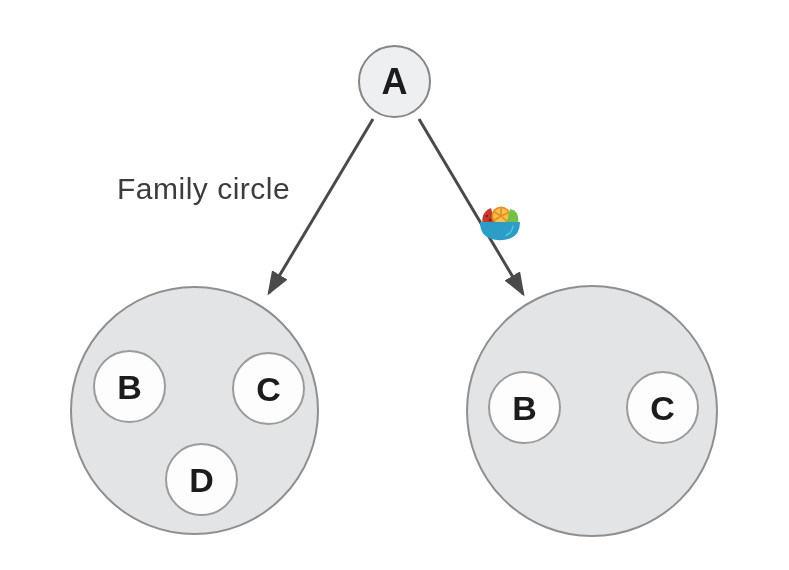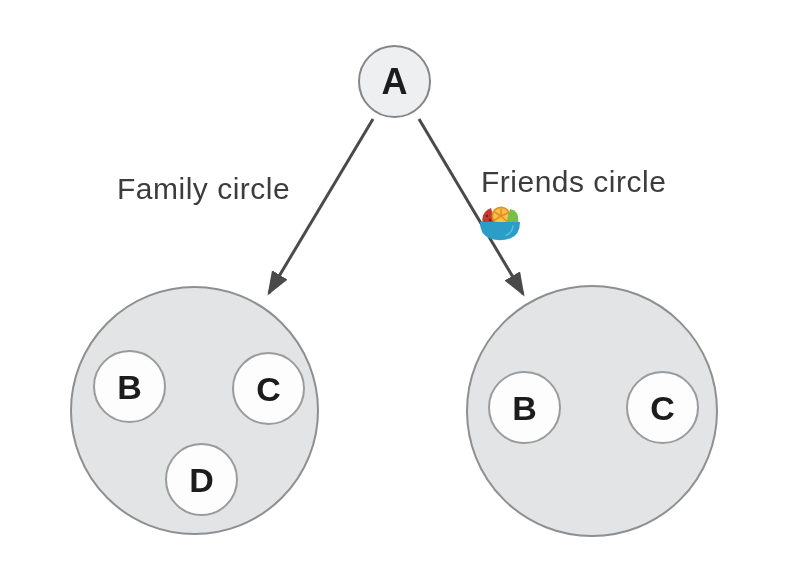--- a/index.html
+++ b/index.html
@@ -106,21 +106,20 @@
     <line x1="373" y1="119" x2="269" y2="293" stroke="#4a4a4a" stroke-width="3" marker-end="url(#ah)"></line>
     <line x1="419" y1="119" x2="523" y2="294" stroke="#4a4a4a" stroke-width="3" marker-end="url(#ah)"></line>
   </svg>
 
   <div class="node-a">
     <span class="letter">A</span>
   </div>
 
   <div class="edge-label family">Family circle</div>
 
-  <div class="edge-label friends">Friends circle</div>
 
   <svg class="fruit-bowl" viewBox="0 0 42 38" xmlns="http://www.w3.org/2000/svg">
     <path d="M4,23 Q1,9 12,5 L17,22 Z" fill="#c43a2e"></path>
     <circle cx="8" cy="13" r="1.2" fill="#7e1f18"></circle>
     <circle cx="11" cy="17" r="1.2" fill="#7e1f18"></circle>
     <circle cx="22" cy="13" r="9.5" fill="#e28f1f"></circle>
     <circle cx="22" cy="13" r="7.8" fill="#f8c14d"></circle>
     <path d="M22,13 L22,5.5 M22,13 L29,10 M22,13 L28,18.5 M22,13 L15,17.5 M22,13 L15.5,9" stroke="#e28f1f" stroke-width="1.6" fill="none"></path>
     <path d="M39,21 Q41,8 31,6 L27,22 Z" fill="#76bf45"></path>
     <path d="M1,19 L41,19 Q41,32 31,35.5 Q21,39 11,35.5 Q1,32 1,19 Z" fill="#2b9dc7"></path>

